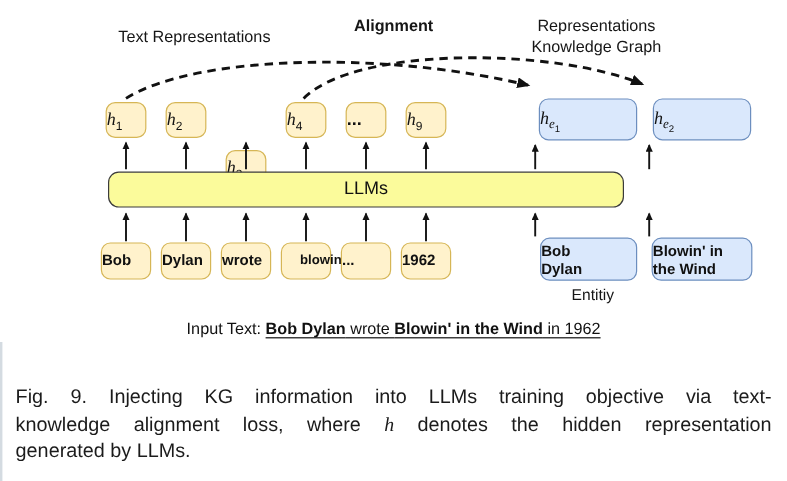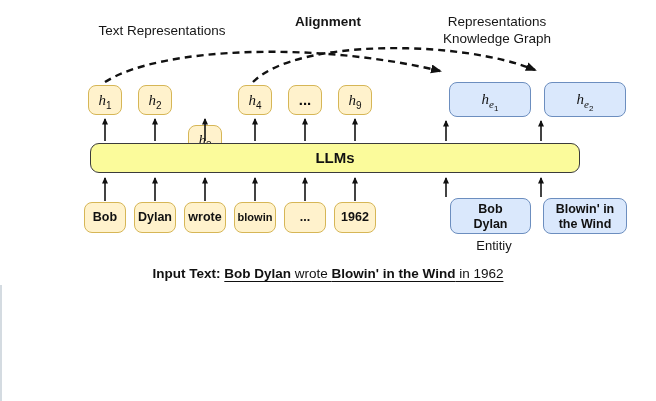--- a/index.html
+++ b/index.html
@@ -3,44 +3,44 @@
 <meta charset="utf-8">
 <style>
   * { margin:0; padding:0; box-sizing:border-box; }
   html,body { background:#ffffff; }
   body { font-family:"Liberation Sans", sans-serif; color:#111; }
   #stage { position:relative; width:656px; height:401px; background:#fff; overflow:hidden; }
 
   .lbl { position:absolute; text-align:center; font-size:13.5px; line-height:17px; color:#161616; }
   .lbl.bold { font-weight:bold; }
 
-  .box { position:absolute; text-align:center; border-radius:8px; }
+  .box { position:absolute; border-radius:8px; }
   .tan  { background:var(--tan-fill); border:1px solid var(--tan-border); }
   .blue { background:var(--blue-fill); border:1px solid var(--blue-border);margin-left:44px; }
 
   .hbox  { width:34px; height:30px; font-size:15px; line-height:27px; }
   .tok   { width:42px; height:31px; font-weight:bold; font-size:12.5px; line-height:29px; }
   .tok.small { font-size:11px; }
   .estate { width:82px; height:35px; font-size:15px; line-height:32px; }
   .ebox  { height:36px; font-weight:bold; font-size:12.5px; line-height:15px; padding-top:3px; }
 
   .mi { font-family:"Liberation Serif", serif; font-style:italic; font-weight:normal; }
   sub.s1 { font-size:10px; }
   sub.s1 .mi { font-size:11px; }
   sub.s2 { font-size:8px; }
 
-  #llms-box { position:absolute; left:90px; top:143px; width:490px; height:30px;
+  #llms-box { position:absolute; left:90px; top:143px; width:430px; height:30px;
               background:var(--llm-fill); border:1.5px solid var(--llm-border);
-              border-radius:9px; text-align:center; font-weight:bold; font-size:15px; line-height:27px; }
+              border-radius:9px; text-align:center; font-weight:normal; font-size:15px; line-height:27px; }
 
   #arrows { position:absolute; left:0; top:0; pointer-events:none; }
 
   #input-line { position:absolute; left:0; top:266px; width:656px; text-align:center;
                 font-size:13.5px; color:#111; }
-  #input-line .prefix { font-weight:bold; }
+  #input-line .prefix { font-weight:normal; }
   #input-line .sentence { text-decoration:underline; text-underline-offset:3px; }
 
   #caption { position:absolute; left:13px; top:320px; width:630px; font-size:16.5px;
              line-height:22.5px; color:#1b1b1b; }
   .cap-line { text-align:justify; text-align-last:justify; }
   .cap-line.last { text-align:left; text-align-last:left; }
 
   #watermark { position:absolute; left:527px; top:356px; width:128px; font-size:16px;
                color:#b5bcc2; opacity:0.8; letter-spacing:0.5px; white-space:nowrap;
                text-shadow:0 0 1px #fff, 0 0 2px #fff; }
@@ -75,21 +75,21 @@
       <div class="box blue estate" style="left: 405px; top: 82px;"><span class="mi">h</span><sub class="s1"><span class="mi">e</span><sub class="s2">1</sub></sub></div>
       <div class="box blue estate" style="left: 500px; top: 82px;"><span class="mi">h</span><sub class="s1"><span class="mi">e</span><sub class="s2">2</sub></sub></div>
     </div>
 
   <div id="llms-box" class="box">LLMs</div>
 
   <div id="token-row">
       <div class="box tan tok" style="left: 84px; top: 202px;">Bob</div>
       <div class="box tan tok" style="left: 134px; top: 202px;">Dylan</div>
       <div class="box tan tok" style="left: 184px; top: 202px;">wrote</div>
-      <div class="box tan tok small" style="left: 234px; top: 202px;">blowin</div>
+      <div class="box tan tok small" style="left: 234px; top: 202px; padding-left: 15px;">blowin</div>
       <div class="box tan tok" style="left: 284px; top: 202px;">...</div>
       <div class="box tan tok" style="left: 334px; top: 202px;">1962</div>
     </div>
   <div id="entity-row">
       <div class="box blue ebox" style="left: 406px; top: 198px; width: 81px;">
         <div>Bob</div>
         <div>Dylan</div>
       </div>
       <div class="box blue ebox" style="left: 499px; top: 198px; width: 84px;">
         <div>Blowin' in</div>
@@ -131,15 +131,20 @@
       <line x1="355" y1="141" x2="355" y2="119" marker-end="url(#ah)"></line>
       <line x1="446" y1="141" x2="446" y2="121" marker-end="url(#ah)"></line>
       <line x1="541" y1="141" x2="541" y2="121" marker-end="url(#ah)"></line>
     </g>
     <g fill="none" stroke="#111" stroke-width="2.4" stroke-dasharray="7 5">
       <path d="M105,82 C162,46 320,42 440,71" marker-end="url(#ahBig)"></path>
       <path d="M253,82 C297,38 462,40 535,70" marker-end="url(#ahBig)"></path>
     </g>
   </svg>
 
+  <div id="caption">
+    <div class="cap-line">Fig. 9. Injecting KG information into LLMs training objective via text-</div>
+    <div class="cap-line"><span>knowledge alignment loss, where</span> <span class="mi">h</span> <span>denotes the hidden representation</span></div>
+    <div class="cap-line last">generated by LLMs.</div>
+  </div>
 
   <div id="edge-line"></div>
 </div>
 
 </body></html>

